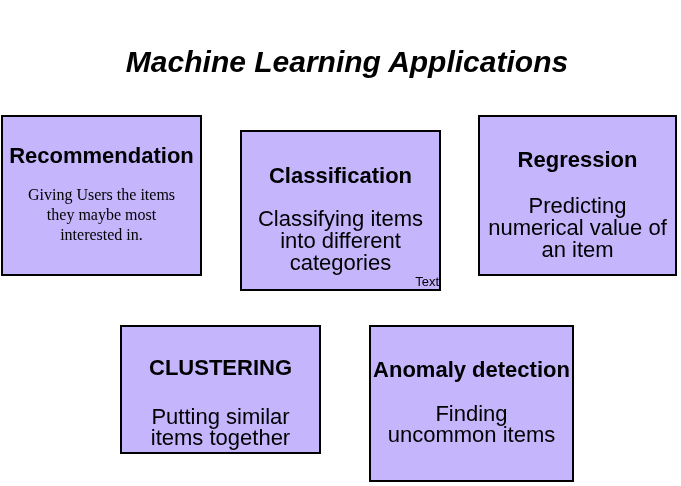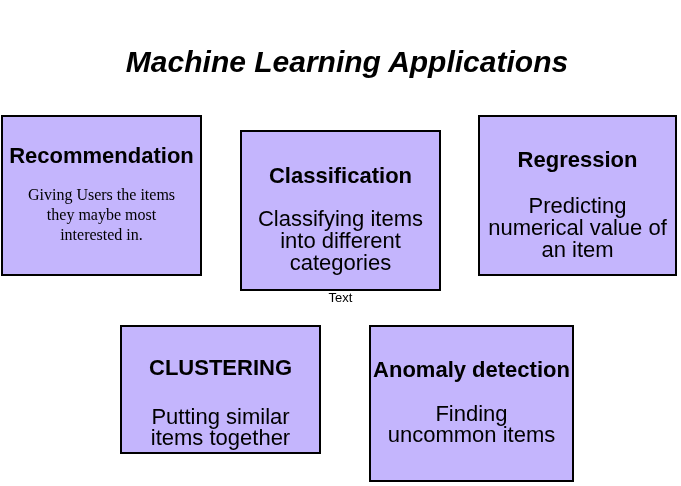--- a/index.html
+++ b/index.html
@@ -52,21 +52,21 @@
     display: block;
     font-size: 13px;
     line-height: 16px;
   }
   
   .b1 { left: 1px;   top: 115px; width: 201px; height: 161px; padding-top: 26px; }
   .b1 .box-desc { margin-top: 16px; width: 172px; font-size: 16px; line-height: 20px; font-family: Liberation Serif, serif; }
   
   .b2 { left: 240px; top: 130px; width: 201px; height: 161px; padding-top: 31px; }
   .b2 .box-desc { margin-top: 19px; width: 182px; }
-  .b2 .box-sublabel { margin-top: 16px; }
+  .b2 .box-sublabel { margin-top: 0; text-align: right; }
   
   .b3 { left: 478px; top: 115px; width: 199px; height: 161px; padding-top: 30px; }
   .b3 .box-desc { margin-top: 22px; width: 182px; }
   
   .b4 { left: 120px; top: 325px; width: 201px; height: 129px; padding-top: 28px; }
   .b4 .box-desc { margin-top: 25px; width: 176px; line-height: 21px; }
   
   .b5 { left: 369px; top: 325px; width: 205px; height: 157px; padding-top: 30px; }
   .b5 .box-desc { margin-top: 20px; width: 176px; line-height: 21px; }
 </style>

